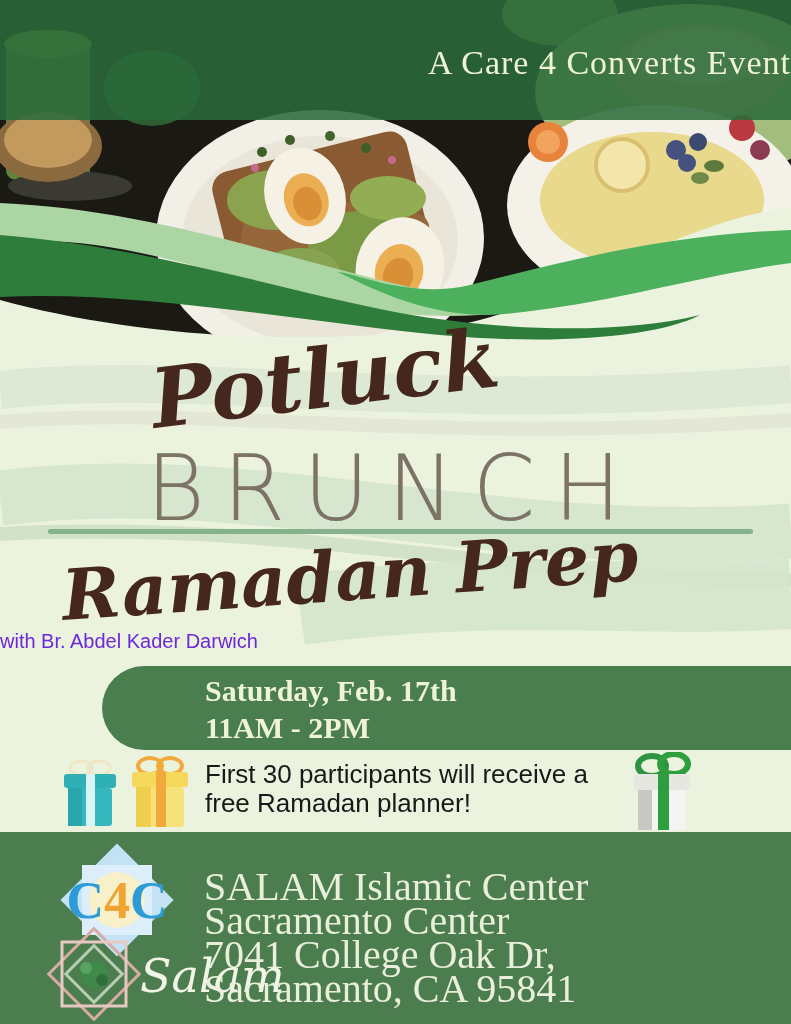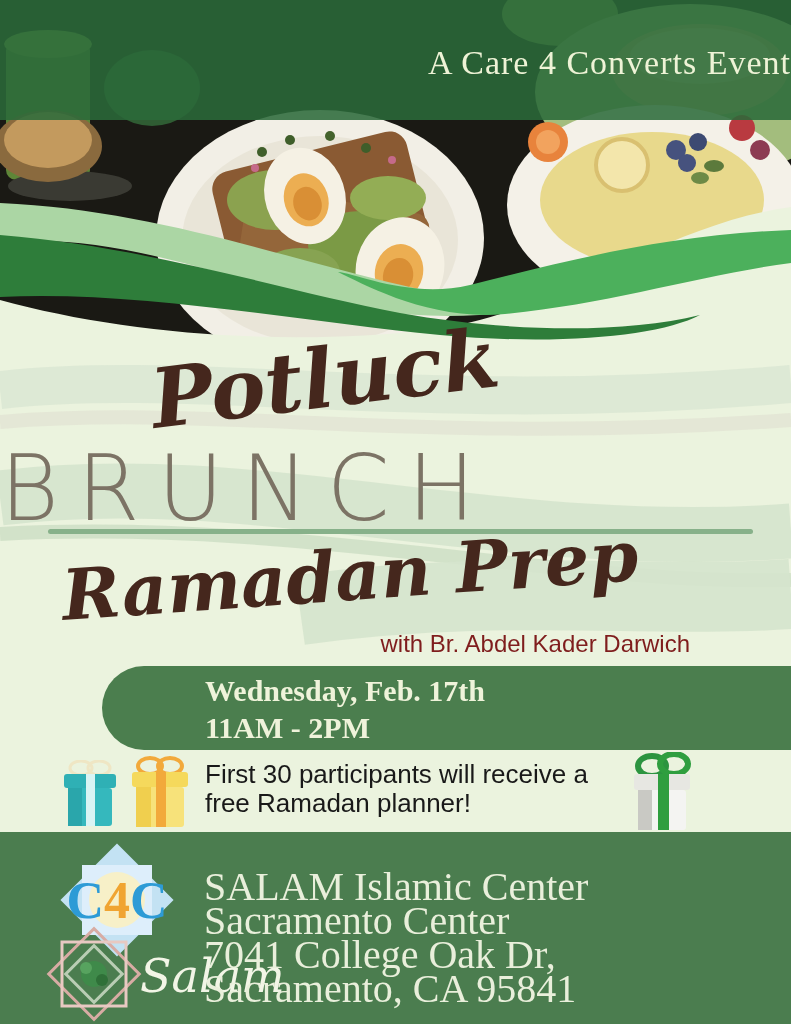--- a/index.html
+++ b/index.html
@@ -16,26 +16,26 @@
 
   
   .waves{left:0;top:195px;width:791px;height:160px;}
 
   
   .mid-bg{left:0;top:348px;width:791px;height:484px;background:#ebf3de;}
   .stripes{left:0;top:348px;width:791px;height:484px;}
 
   .script{font-family:"DejaVu Serif",serif;font-style:italic;font-weight:bold;color:#45271d;}
   .potluck{left:145px;top:330px;width:360px;text-align:center;font-size:82px;transform:rotate(-7deg);}
-  .brunch{left:0;top:436px;width:785px;text-align:left;
+  .brunch{left:0;top:436px;width:785px;text-align:center;
     font-family:"DejaVu Sans",sans-serif;font-weight:200;font-size:90px;
     letter-spacing:18px;color:#7c7365;}
   .divider{left:48px;top:529px;width:705px;height:5px;background:#87b18a;border-radius:3px;}
   .ramadan{left:30px;top:534px;width:640px;text-align:center;font-size:70px;transform:rotate(-4deg);}
-  .speaker{left:0;top:630px;width:690px;text-align:right;font-size:24px;color:#7f1d1d;}
+  .speaker{left:0;top:630px;width:690px;text-align:left;font-size:20px;color:#6d28d9;}
 
   
   .date-banner{left:102px;top:666px;width:689px;height:84px;background:#4b7e4e;
     border-radius:42px 0 0 42px;color:#eff3da;font-family:"Liberation Serif",serif;
     font-weight:600;font-size:30px;line-height:37px;}
   .date-banner .inner{position:absolute;left:103px;top:6px;}
 
   
   .promo-text{left:205px;top:760px;width:470px;font-size:26px;line-height:29px;color:#191919;}
   .gift{position:absolute;}
@@ -138,21 +138,21 @@
   </svg>
 
   <div class="abs script potluck">Potluck</div>
   <div class="abs brunch">BRUNCH</div>
   <div class="abs divider"></div>
   <div class="abs script ramadan">Ramadan Prep</div>
   <div class="abs speaker">with Br. Abdel Kader Darwich</div>
 
   <div class="abs date-banner">
     <div class="inner">
-      <div>Wednesday, Feb. 17th</div>
+      <div>Saturday, Feb. 17th</div>
       <div>11AM - 2PM</div>
     </div>
   </div>
 
   <svg class="gift" style="left:56px;top:760px;" width="66" height="70" viewBox="0 0 66 70">
     <ellipse cx="25" cy="8" rx="11" ry="7" fill="none" stroke="#efe6c4" stroke-width="3"></ellipse>
     <ellipse cx="43" cy="8" rx="11" ry="7" fill="none" stroke="#efe6c4" stroke-width="3"></ellipse>
     <rect x="8" y="14" width="52" height="14" rx="3" fill="#2fb0b5"></rect>
     <rect x="12" y="28" width="44" height="38" rx="3" fill="#35b8bd"></rect>
     <rect x="12" y="28" width="14" height="38" fill="#2aa6ab"></rect>

